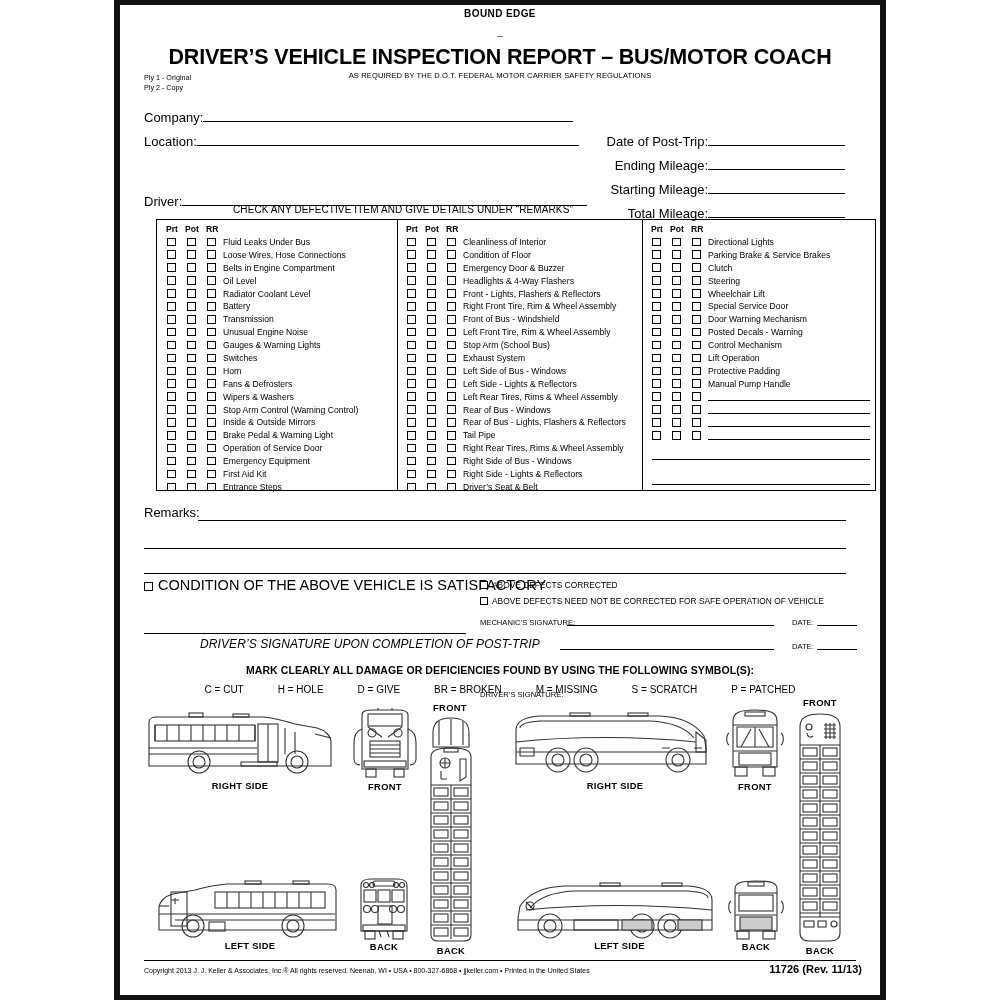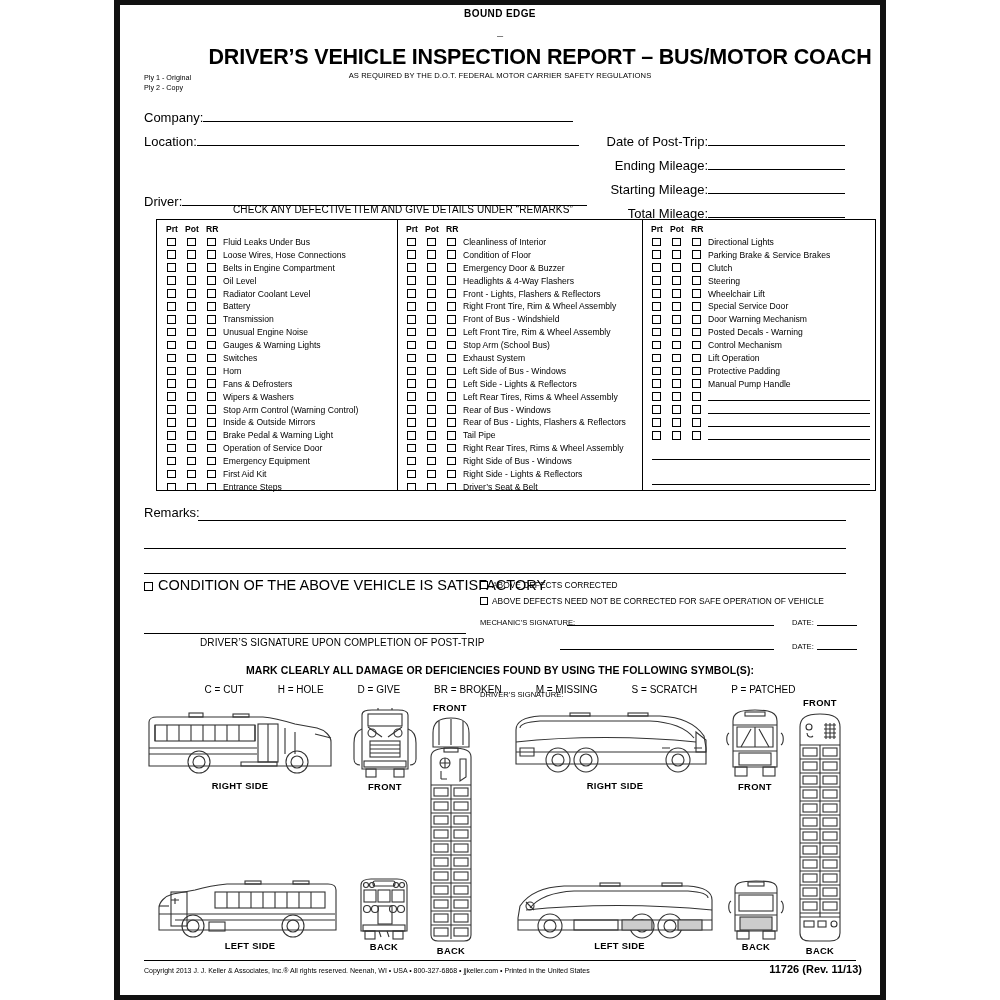--- a/index.html
+++ b/index.html
@@ -74,21 +74,20 @@
   }
 
   .title {
     position: absolute;
     left: 0; top: 40px;
     width: 760px;
     text-align: center;
     font-size: 21.5px;
     font-weight: bold;
     letter-spacing: -0.2px;
-    margin-left: 40px;
   }
   .subtitle {
     position: absolute;
     left: 0; top: 66px;
     width: 760px;
     text-align: center;
     font-size: 7.6px;
     letter-spacing: .1px;
   }
   .ply {
@@ -238,23 +237,24 @@
     font-size: 14.5px;
     white-space: nowrap;
   }
   .defect {
     position: absolute;
     font-size: 8.4px;
     white-space: nowrap;
   }
   .sigline-label {
     position: absolute;
-    font-size: 10px;
+    font-size: 12px;
     white-space: nowrap;
     letter-spacing: .1px;
+    font-style: italic;
   }
   .siglabel {
     position: absolute;
     font-size: 7.6px;
     white-space: nowrap;
   }
 
   
   .marknote {
     position: absolute;

